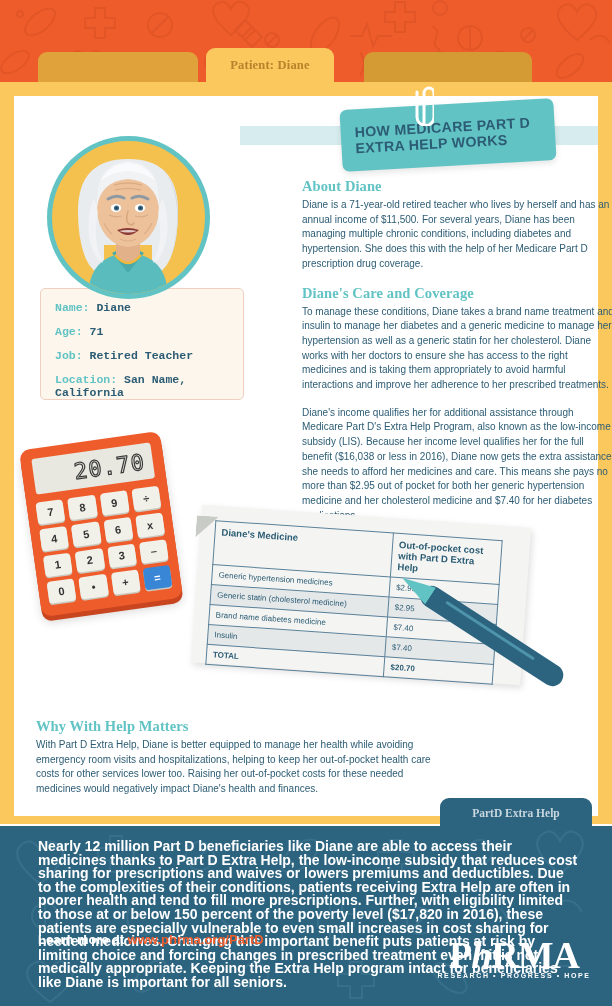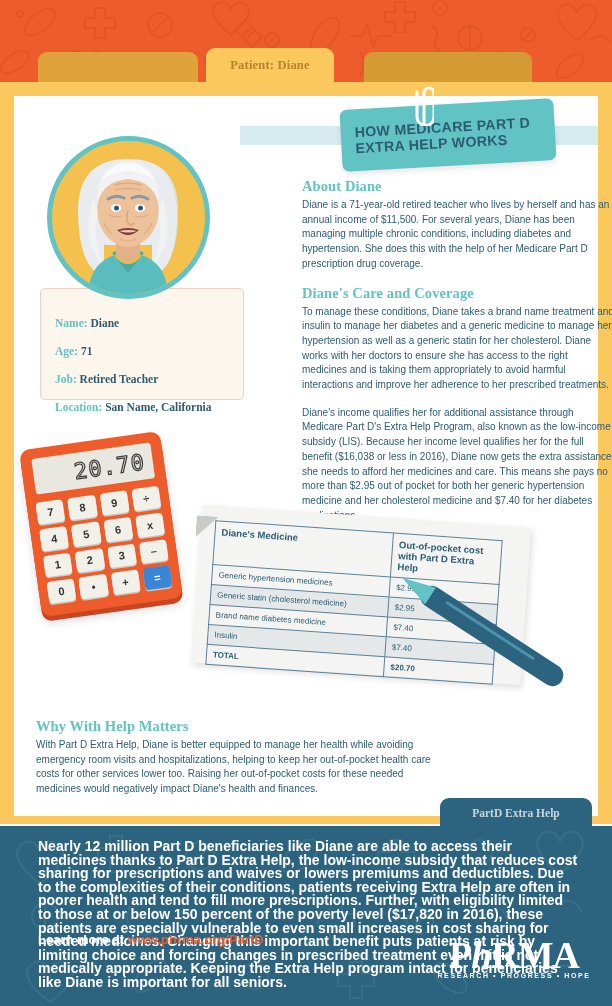--- a/index.html
+++ b/index.html
@@ -72,21 +72,21 @@
     position: absolute; inset: 0; border-radius: 50%;
     border: 5px solid #62c3c4; background: #f5c14e; overflow: hidden;
   }
 
   
   .info-card {
     position: absolute; left: 40px; top: 288px; width: 204px; height: 112px;
     background: #fdf6ec; border: 1px solid #f0cfc0; border-radius: 5px;
     padding: 12px 0 0 14px; z-index: 3;
   }
-  .info-row { font-size: 11.5px; margin-bottom: 11px; font-family: Liberation Serif, serif; margin-top: 16px; }
+  .info-row { font-size: 11.5px; margin-bottom: 11px; font-family: Liberation Mono, monospace; }
   .info-label { color: #62c3c4; font-weight: 700; }
   .info-value { color: #2c5c74; font-weight: 700; }
 
   
   .col-right { position: absolute; left: 263px; top: 178px; width: 313px; z-index: 3; margin-left: 39px; }
   h2.sec {
     font-family: "Liberation Serif", serif;
     font-size: 14.5px; color: #62c3c4; font-weight: 700;
     margin-bottom: 3px; letter-spacing: .1px;
   }

